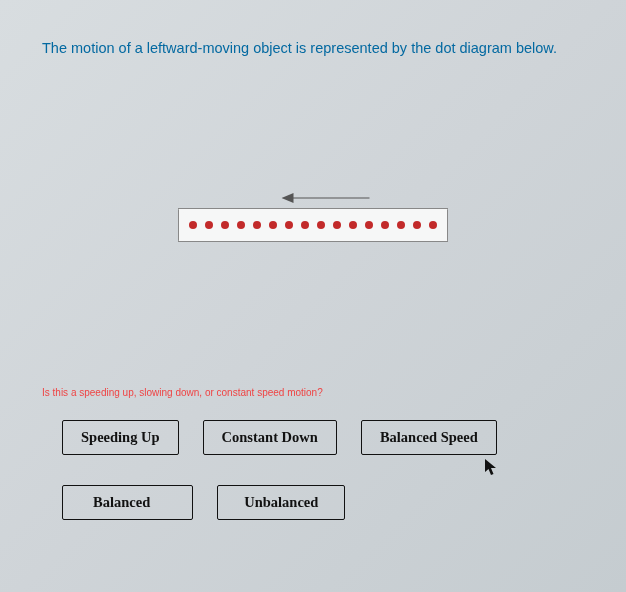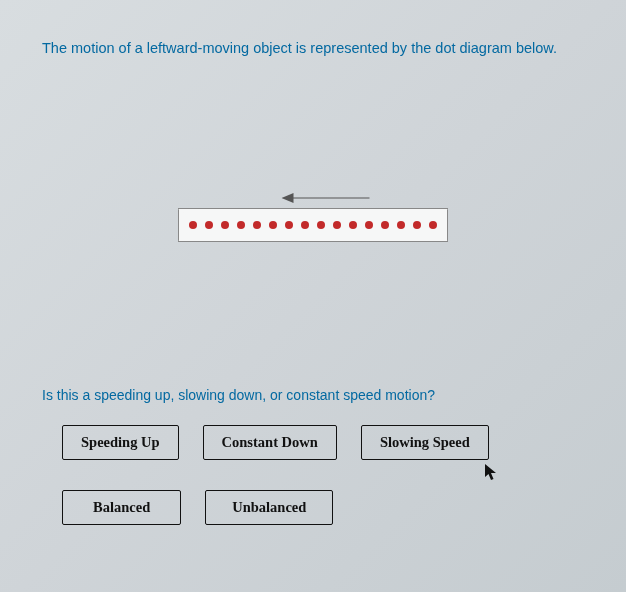--- a/index.html
+++ b/index.html
@@ -66,22 +66,22 @@
     .arrow {
       position: absolute;
       top: -18px;
       left: 50%;
       transform: translateX(-35%);
     }
     .q-section {
       margin-top: 145px;
     }
     .question {
-      font-size: 14px;
-      color: #0369a1;
+      font-size: 10px;
+      color: #ef4444;
       margin-bottom: 22px;
     }
     .btn-row {
       display: flex;
       gap: 24px;
       margin-bottom: 30px;
       padding-left: 20px;
       position: relative;
     }
     .btn {
@@ -130,23 +130,23 @@
     <span class="dot"></span>
     <span class="dot"></span>
   </div>
 </div>
 
 <div class="q-section">
   <p class="question">Is this a speeding up, slowing down, or constant speed motion?</p>
   <div class="btn-row">
     <button class="btn">Speeding Up</button>
     <button class="btn">Constant Down</button>
-    <button class="btn">Slowing Speed</button>
+    <button class="btn">Balanced Speed</button>
     <svg class="cursor" width="14" height="18" viewBox="0 0 14 18">
       <path d="M1 1 L1 14 L4.5 11 L7 17 L9.5 16 L7 10 L12 10 Z" fill="#111"></path>
     </svg>
   </div>
 
   <div class="btn-row">
-    <button class="btn" style="padding-left:30px;padding-right:30px">Balanced</button>
+    <button class="btn" style="padding-left:30px;padding-right:42px">Balanced</button>
     <button class="btn" style="padding-left:26px;padding-right:26px">Unbalanced</button>
   </div>
 </div>
 
 </body></html>

